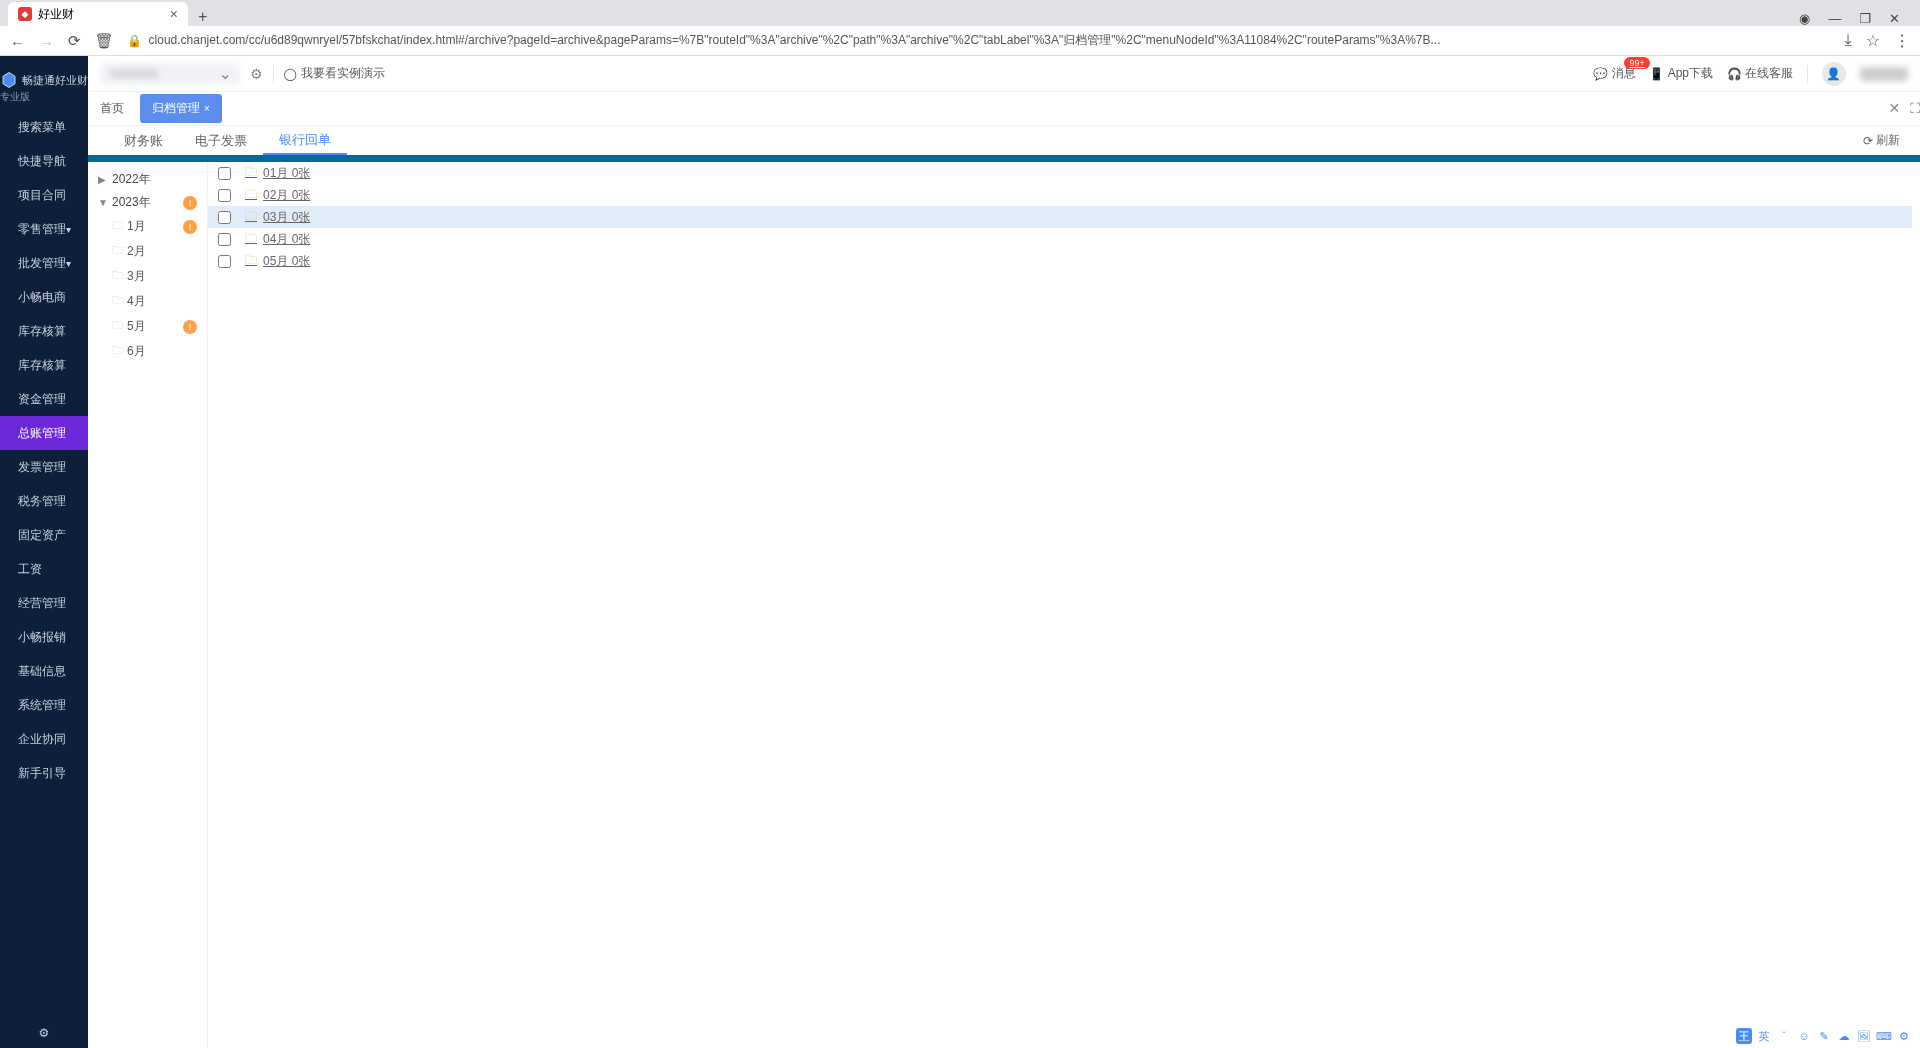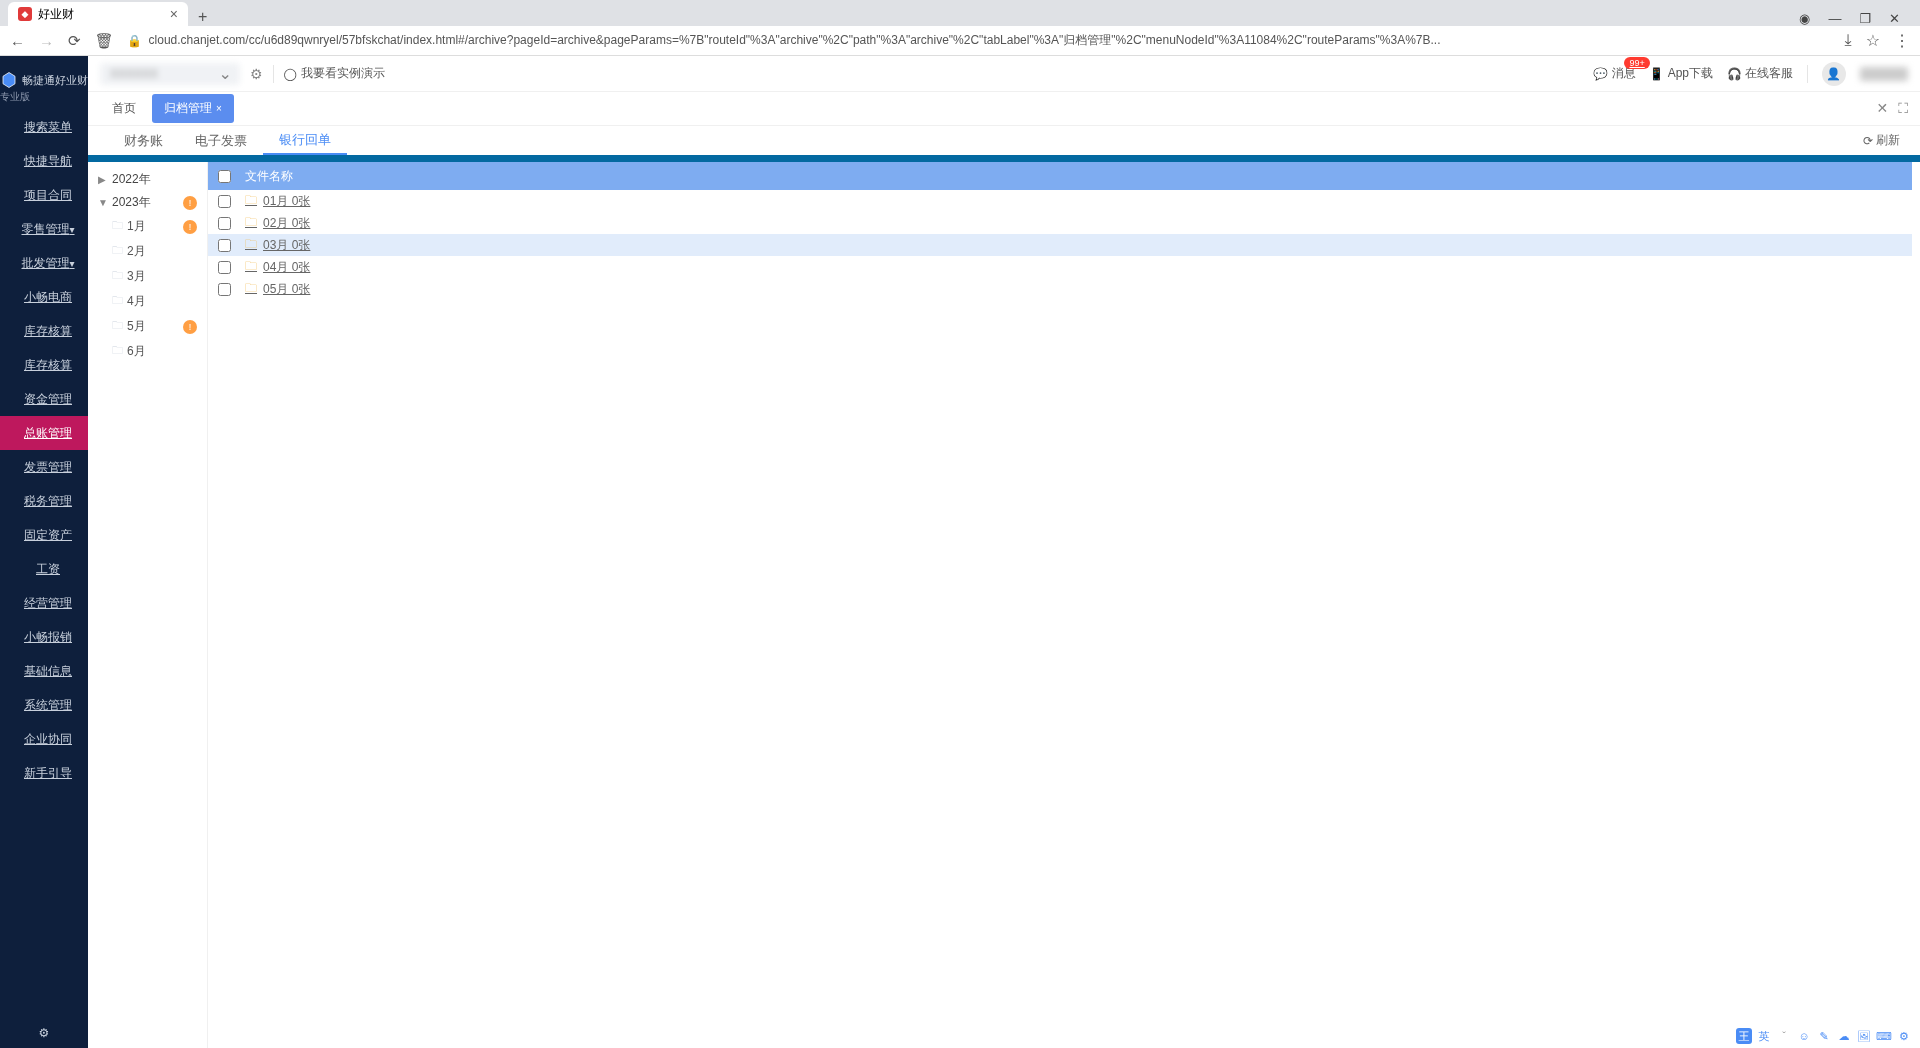--- a/index.html
+++ b/index.html
@@ -22,43 +22,43 @@
 .addr-right { display: flex; gap: 14px; color: #555; }
 
 
 .app { display: flex; height: calc(100vh - 56px); }
 
 
 .sidebar { width: 88px; background: #0e1f3c; color: #c8d0dc; display: flex; flex-direction: column; font-size: 12px; }
 .sidebar-logo { height: 36px; display: flex; align-items: center; justify-content: center; gap: 4px; font-size: 11px; padding-top: 12px; }
 .logo-icon { width: 18px; height: 18px; }
 .sidebar-sub { font-size: 10px; text-align: left; margin-top: -2px; margin-bottom: 6px; color: #8a95aa; }
-.sidebar-item { height: 34px; display: flex; align-items: center; justify-content: center; padding: 0 10px 0 18px; cursor: pointer; text-decoration: underline; }
-.sidebar-item.active { background: #be185d; color: #fff; }
+.sidebar-item { height: 34px; display: flex; align-items: center; justify-content: flex-start; padding: 0 10px 0 18px; cursor: pointer; }
+.sidebar-item.active { background: #6d28d9; color: #fff; }
 .sidebar-chevron { font-size: 10px; }
 .sidebar-footer { margin-top: auto; height: 30px; display: flex; align-items: center; justify-content: center; }
 
 
 .main { flex: 1; display: flex; flex-direction: column; background: #fff; }
 
 
 .top-bar { height: 36px; display: flex; align-items: center; padding: 0 12px; border-bottom: 1px solid #f0f0f0; gap: 10px; }
 .org-selector { background: #f0f2f5; border-radius: 4px; padding: 4px 30px 4px 10px; font-size: 12px; color: #999; position: relative; min-width: 140px; filter: blur(3px); }
 .org-chevron { position: absolute; right: 8px; color: #888; filter: none; }
 .gear-btn { color: #888; font-size: 14px; cursor: pointer; }
 .divider-v { width: 1px; height: 18px; background: #e5e5e5; }
 .demo-link { display: flex; align-items: center; gap: 4px; font-size: 12px; color: #555; cursor: pointer; }
 .top-right { margin-left: auto; display: flex; align-items: center; gap: 14px; font-size: 12px; color: #555; }
 .top-right-item { display: flex; align-items: center; gap: 3px; cursor: pointer; position: relative; }
 .badge { position: absolute; top: -8px; right: -14px; background: #ff3b30; color: #fff; font-size: 9px; border-radius: 8px; padding: 1px 5px; text-decoration: underline; }
 .avatar { width: 24px; height: 24px; background: #e8e8e8; border-radius: 50%; display: flex; align-items: center; justify-content: center; color: #bbb; }
 .username-blur { width: 48px; height: 14px; background: #ccc; filter: blur(3px); border-radius: 2px; }
 
 
-.page-tabs { height: 34px; display: flex; align-items: center; padding: 0 12px; border-bottom: 1px solid #f0f0f0; font-size: 12px; gap: 4px; }
+.page-tabs { height: 34px; display: flex; align-items: center; padding: 0 0; border-bottom: 1px solid #f0f0f0; font-size: 12px; gap: 4px; }
 .page-tab { padding: 6px 12px; cursor: pointer; color: #555; border-radius: 3px; display: flex; align-items: center; gap: 4px; }
 .page-tab.active { background: #5b8def; color: #fff; }
 .page-tab-close { font-size: 10px; }
 .tabs-right { margin-left: auto; display: flex; gap: 10px; color: #888; }
 .tabs-right span { cursor: pointer; font-size: 14px; }
 
 
 .sub-tabs { height: 36px; display: flex; align-items: center; padding: 0 20px; border-bottom: 7px solid #0369a1; font-size: 13px; }
 .sub-tab { padding: 0 16px; height: 100%; display: flex; align-items: center; cursor: pointer; color: #666; }
 .sub-tab.active { color: #4a8cf5; border-bottom: 2px solid #4a8cf5; }
@@ -296,24 +296,20 @@
             <span class="alert-dot">!</span>
           </div>
           <div class="tree-leaf">
             <span class="folder-icon">🗀</span>
             <span>6月</span>
           </div>
         </div>
       </div>
 
       <div class="file-list">
-        <div class="file-header">
-          <input type="checkbox" style="">
-          <span>文件名称</span>
-        </div>
         <div id="file-rows">
             <div class="file-row">
               <input type="checkbox" style="">
               <span class="file-link">
                 <span class="folder-yellow">🗀</span>
                 <span>01月  0张</span>
               </span>
             </div>
             <div class="file-row">
               <input type="checkbox" style="">

